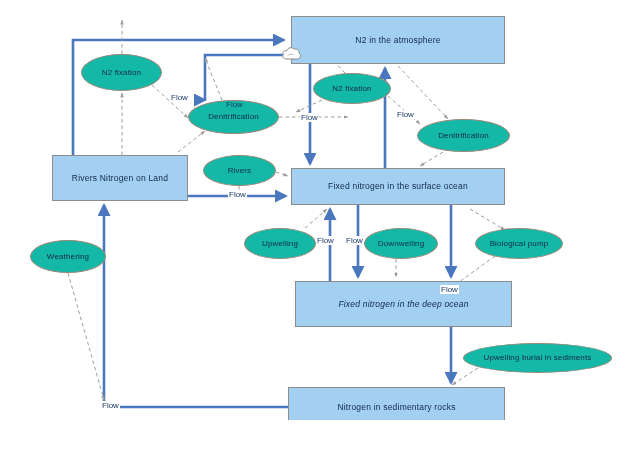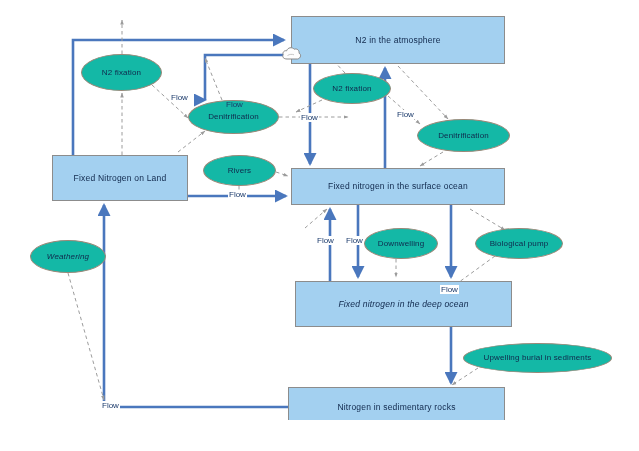--- a/index.html
+++ b/index.html
@@ -139,40 +139,41 @@
     <svg width="22" height="18" viewBox="0 0 22 18">
       <path d="M6 15 C2.4 15 1 12.8 2.2 10.8 C1.2 8.4 3.2 6.2 5.6 6.8
                C6.6 3.6 11 2.6 13.2 5.2 C16 4.2 18.6 6.4 18 9.2
                C20.4 10 20.2 14.2 16.6 15 Z" fill="#fdfdfd" stroke="#8a8a8a" stroke-width="1"></path>
       <path d="M6.5 11.5 C8.5 10.2 11 10 13 10.8" fill="none" stroke="#b6b6b6" stroke-width=".8"></path>
     </svg>
   </div>
 
   <div class="node box" style="left:291px; top:16px; width:214px; height:48px;">N2 in the atmosphere</div>
 
-  <div class="node box" style="left:52px; top:155px; width:136px; height:46px;">Fixed Nitrogen on Land</div>
+  <div class="node box" style="left:52px; top:155px; width:136px; height:46px;">Rivers Nitrogen on Land</div>
 
   <div class="node box" style="left:291px; top:168px; width:214px; height:37px;">Fixed nitrogen in the surface ocean</div>
 
   <div class="node box" style="left:295px; top:281px; width:217px; height:46px;font-style:italic;">Fixed nitrogen in the deep ocean</div>
 
   <div class="node box" style="left:288px; top:387px; width:217px; height:40px;">Nitrogen in sedimentary rocks</div>
 
   <div class="node ellipse" style="left:81px; top:54px; width:81px; height:37px;">N2 fixation</div>
 
   <div class="node ellipse" style="left:188px; top:100px; width:91px; height:34px;">Denitrification</div>
 
   <div class="node ellipse" style="left:203px; top:155px; width:73px; height:31px;">Rivers</div>
 
   <div class="node ellipse" style="left:313px; top:73px; width:78px; height:31px;">N2 fixation</div>
 
   <div class="node ellipse" style="left:417px; top:119px; width:93px; height:33px;">Denitrification</div>
 
-  <div class="node ellipse" style="left:30px; top:240px; width:76px; height:33px;font-style:italic;">Weathering</div>
+  <div class="node ellipse" style="left:30px; top:240px; width:76px; height:33px;">Weathering</div>
 
+  <div class="node ellipse" style="left:244px; top:228px; width:72px; height:31px;">Upwelling</div>
 
   <div class="node ellipse" style="left:364px; top:228px; width:74px; height:31px;">Downwelling</div>
 
   <div class="node ellipse" style="left:475px; top:228px; width:88px; height:31px;">Biological pump</div>
 
   <div class="node ellipse" style="left:463px; top:343px; width:149px; height:30px;">Upwelling burial in sediments</div>
 
   <div class="flow-label" style="left:170px; top:93px;">Flow</div>
 
   <div class="ell-overlay-label" style="left:226px; top:100px;">Flow</div>

